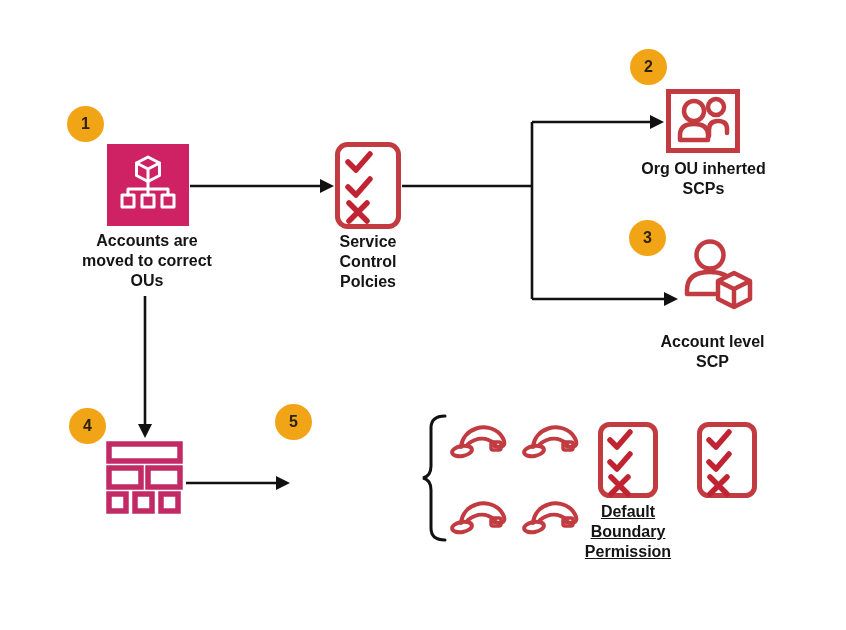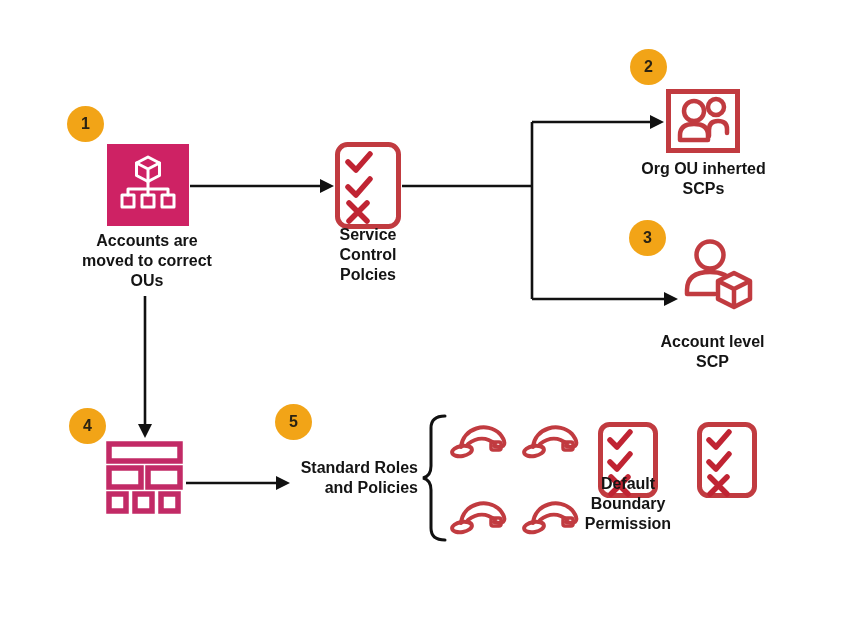--- a/index.html
+++ b/index.html
@@ -70,21 +70,21 @@
 OUs</div>
 
   <svg class="overlay" style="left:334px;top:141px;" width="68" height="89" viewBox="0 0 68 89">
     <rect class="s-red-wf" x="3.5" y="3.5" width="61" height="82" rx="10" stroke-width="5"></rect>
     <g class="s-mark" stroke-width="5.5">
       <path d="M14 21 L22 29 L36 13"></path>
       <path d="M14 46 L22 54 L36 38"></path>
       <path d="M15 62 L33 80 M33 62 L15 80"></path>
     </g>
   </svg>
-  <div class="lbl" style="left:306px;top:225px;width:124px;">Service
+  <div class="lbl" style="left:306px;top:232px;width:124px;">Service
 Control
 Polcies</div>
 
   <div class="badge" style="left:630px;top:49px;">
     <span>2</span>
   </div>
   <svg class="overlay" style="left:665px;top:88px;" width="76" height="66" viewBox="0 0 76 66">
     <rect class="s-red" x="3.5" y="3.5" width="69" height="59" stroke-width="5"></rect>
     <g stroke-width="4.5">
       <circle class="s-red" cx="51" cy="19" r="8"></circle>
@@ -120,22 +120,20 @@
       <rect x="43" y="28" width="32" height="19"></rect>
       <rect x="4" y="54" width="17" height="17"></rect>
       <rect x="30" y="54" width="17" height="17"></rect>
       <rect x="56" y="54" width="17" height="17"></rect>
     </g>
   </svg>
 
   <div class="badge" style="left:275px;top:404px;">
     <span>5</span>
   </div>
-  <div class="lbl right" style="left:276px;top:458px;width:142px;">Standard Roles
-and Policies</div>
 
   <svg class="overlay" style="left:421px;top:414px;" width="26" height="128" viewBox="0 0 26 128">
     <path class="s-line" d="M24 2 Q10 2 10 14 V52 Q10 62 2 64 Q10 66 10 76 V114 Q10 126 24 126" stroke-width="3" stroke-linecap="round"></path>
   </svg>
 
   <svg class="overlay" style="left:449px;top:416px;" width="62" height="46" viewBox="0 0 62 46">
     <g class="s-red" stroke-width="4" stroke-linecap="round">
       <path d="M12 31 C14 12 38 5 51 18 C56 24 58 31 50 31 L45 30"></path>
       <path d="M19 28 C28 21 38 21 46 28"></path>
       <ellipse cx="13" cy="35" rx="10" ry="5" transform="rotate(-10 13 35)"></ellipse>
@@ -168,21 +166,21 @@
   </svg>
 
   <svg class="overlay" style="left:597px;top:421px;" width="62" height="78" viewBox="0 0 62 78">
     <rect class="s-red-wf" x="3.5" y="3.5" width="55" height="71" rx="9" stroke-width="5"></rect>
     <g class="s-mark" stroke-width="5.5">
       <path d="M13 19 L20 26 L33 11"></path>
       <path d="M13 41 L20 48 L33 33"></path>
       <path d="M14 56 L31 73 M31 56 L14 73"></path>
     </g>
   </svg>
-  <div class="lbl" style="left:558px;top:474px;width:140px;">Default
+  <div class="lbl" style="left:558px;top:502px;width:140px;text-decoration:underline;">Default
 Boundary
 Permission</div>
 
   <svg class="overlay" style="left:696px;top:421px;" width="62" height="78" viewBox="0 0 62 78">
     <rect class="s-red-wf" x="3.5" y="3.5" width="55" height="71" rx="9" stroke-width="5"></rect>
     <g class="s-mark" stroke-width="5.5">
       <path d="M13 19 L20 26 L33 11"></path>
       <path d="M13 41 L20 48 L33 33"></path>
       <path d="M14 56 L31 73 M31 56 L14 73"></path>
     </g>

